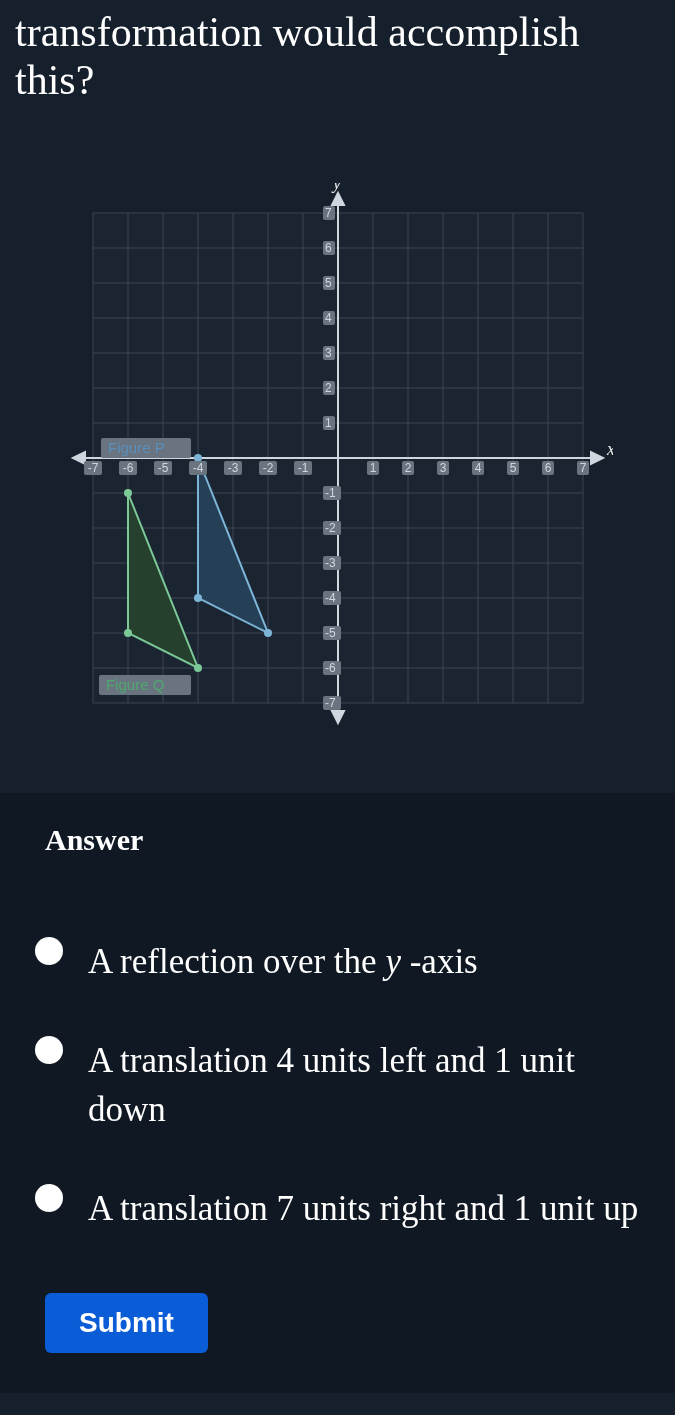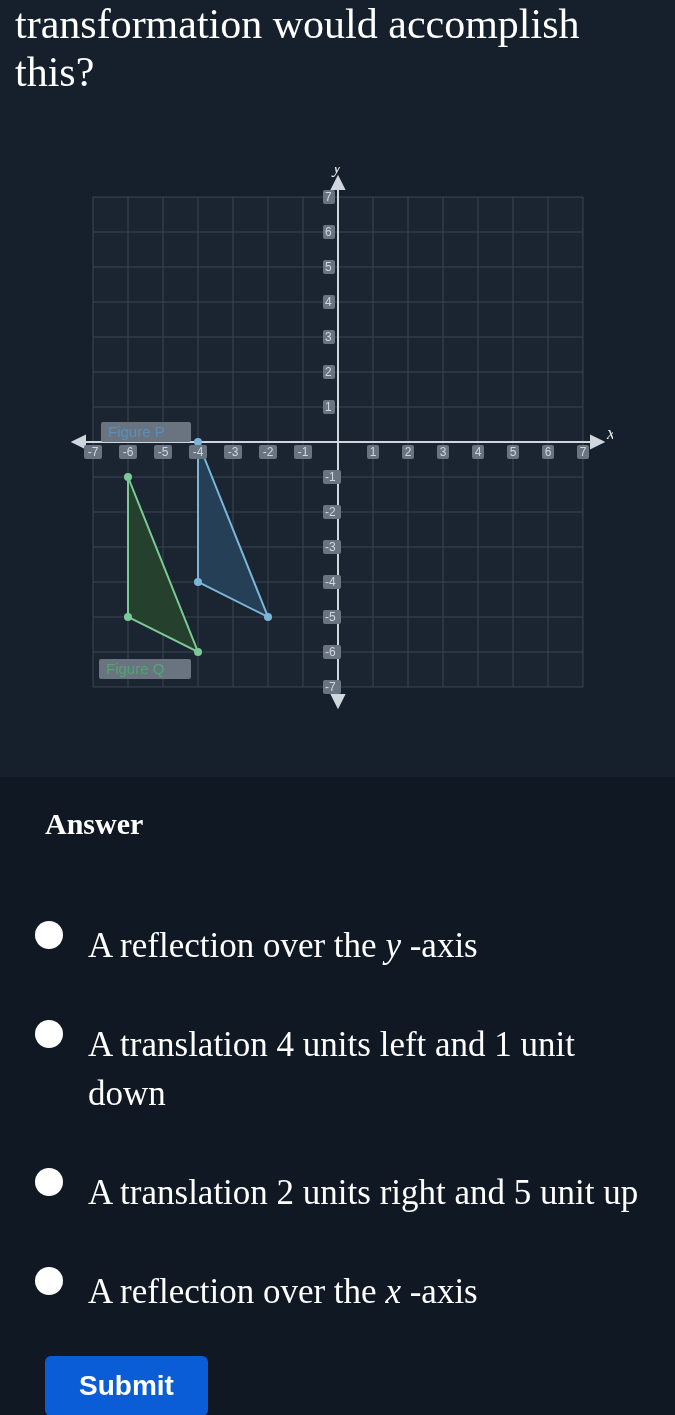--- a/index.html
+++ b/index.html
@@ -12,21 +12,21 @@
     height: 1415px;
     background: #16202c;
     color: #ffffff;
     font-family: Georgia, 'Times New Roman', serif;
     overflow: hidden;
     position: relative;
   }
   .question-text {
     font-size: 42px;
     line-height: 1.15;
-    padding: 0 15px;
+    padding: 8px 15px;
     font-weight: 500;
   }
   .graph-wrap {
     display: flex;
     justify-content: center;
     margin-top: 70px;
     margin-bottom: 60px;
   }
   .graph {
     position: relative;
@@ -256,24 +256,18 @@
     </div>
   </div>
 
   <div class="option">
     <div class="radio"></div>
     <div class="option-text">A translation 4 units left and 1 unit down</div>
   </div>
 
   <div class="option">
     <div class="radio"></div>
-    <div class="option-text">A translation 2 units right and 5 unit up</div>
-  </div>
-
-  <div class="option" style="margin-bottom:30px;">
-    <div class="radio"></div>
-    <div class="option-text">
-      <span>A reflection over the </span><span class="italic">x</span><span> -axis</span>
-    </div>
-  </div>
+    <div class="option-text">A translation 7 units right and 1 unit up</div>
+  </div>
+
 
   <button class="submit-btn">Submit</button>
 </div>
 
 </body></html>

